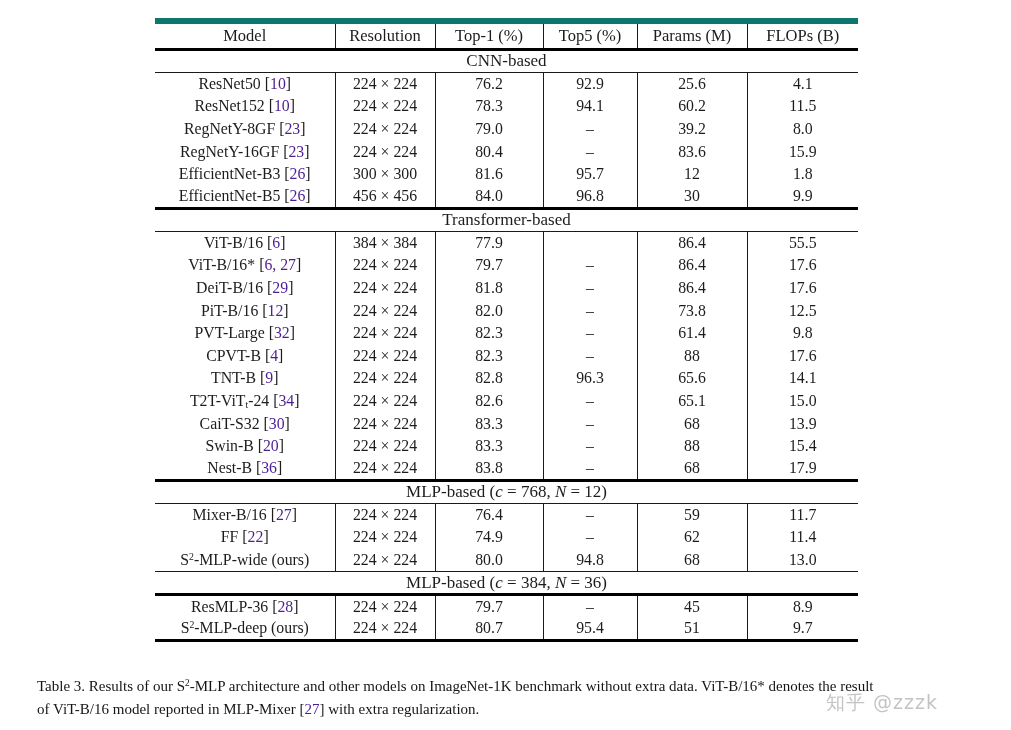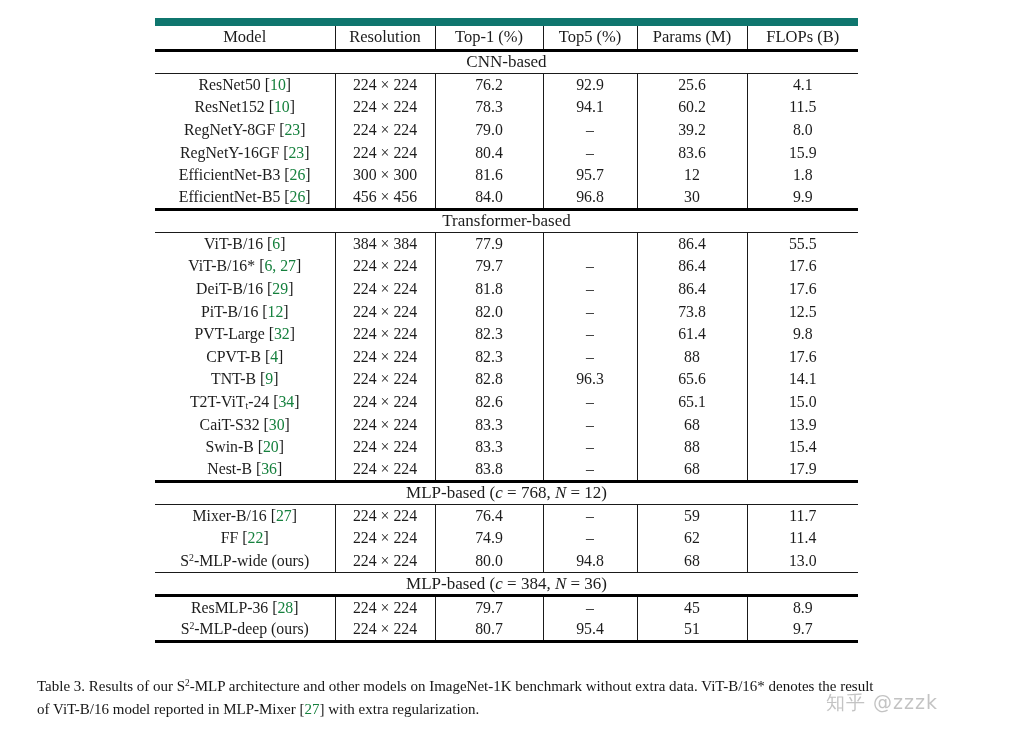--- a/index.html
+++ b/index.html
@@ -10,21 +10,21 @@
     color: #1c1c1c;
     overflow: hidden;
   }
   .page { position: relative; width: 1011px; height: 730px; }
 
   table.results {
     position: absolute; left: 155px; top: 18px;
     width: 703px;
     border-collapse: collapse;
     table-layout: fixed;
-    border-top: 8px solid #0f766e;
+    border-top: 6px solid #0f766e;
     border-bottom: 3px solid #000;
   }
   col.c-model  { width: 180px; }
   col.c-res    { width: 100px; }
   col.c-top1   { width: 108px; }
   col.c-top5   { width: 94px; }
   col.c-params { width: 110px; }
   col.c-flops  { width: 111px; }
 
   th, td {
@@ -45,21 +45,21 @@
   tr.data-row { height: 22.6px; }
   tr.data-row td { font-size: 15.8px; }
 
   tr.sec-title { height: 23.5px; }
   tr.sec-title td { font-size: 17px; }
   tr.sec-0 td { border-bottom: 1.2px solid #1a1a1a; }
   tr.sec-1 td { border-top: 3px solid #000; border-bottom: 1.2px solid #1a1a1a; }
   tr.sec-2 td { border-top: 3px solid #000; border-bottom: 1.2px solid #1a1a1a; }
   tr.sec-3 td { border-top: 1.2px solid #1a1a1a; border-bottom: 3px solid #000; }
 
-  .cite-num { color: #15803d; }
+  .cite-num { color: #4c1d95; }
   .bracket { color: #1c1c1c; }
   .sup { font-size: 0.62em; vertical-align: 0.55em; letter-spacing: 0; }
   .sub { font-size: 0.62em; vertical-align: -0.18em; }
   .mvar { font-style: italic; }
 
   .caption {
     position: absolute; left: 37px; top: 672px;
     width: 958px;
     font-size: 15px;
     line-height: 23px;

